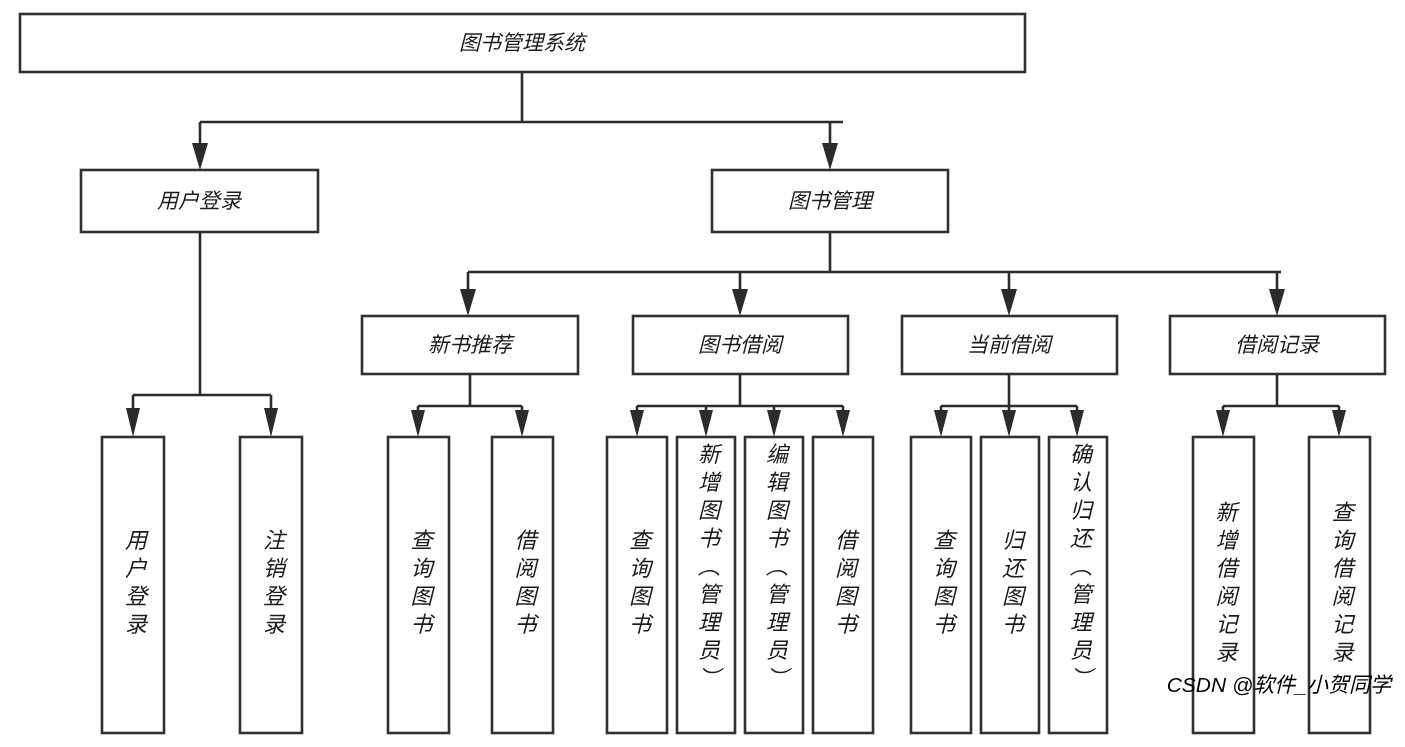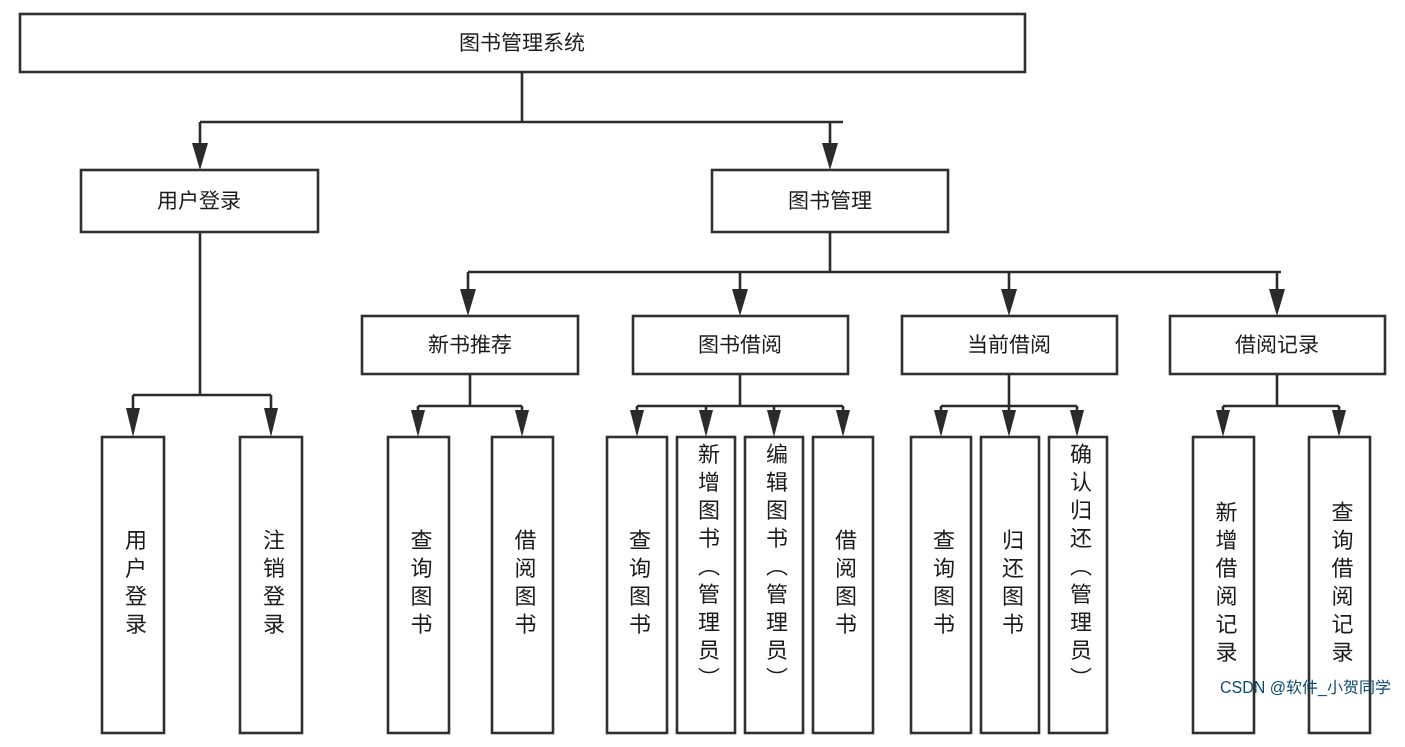--- a/index.html
+++ b/index.html
@@ -12,20 +12,21 @@
     width: 1405px;
     height: 747px;
     font-family: "Liberation Sans", "DejaVu Sans", sans-serif;
     overflow: hidden;
     position: relative;
   }
   #diagram-root {
     position: relative;
     width: 1405px;
     height: 704px;
+    font-style: italic;
   }
   svg#structure-chart {
     display: block;
     width: 1405px;
     height: 747px;
   }
   .node-box {
     fill: #ffffff;
     stroke: #30302f;
     stroke-width: 2.6;
@@ -45,22 +46,22 @@
     fill: #1b1b1b;
     font-size: 21px;
     text-anchor: middle;
     dominant-baseline: middle;
   }
   .watermark-text {
     position: absolute;
     right: 14px;
     bottom: 6px;
     font-family: "Liberation Sans", "DejaVu Sans", sans-serif;
-    font-size: 16px;
-    color: #0c4a6e;
+    font-size: 21px;
+    color: #000000;
     white-space: nowrap;
     pointer-events: none;
     user-select: none;
   }
 </style>
 </head>
 <body>
 
 <div id="diagram-root">
 

